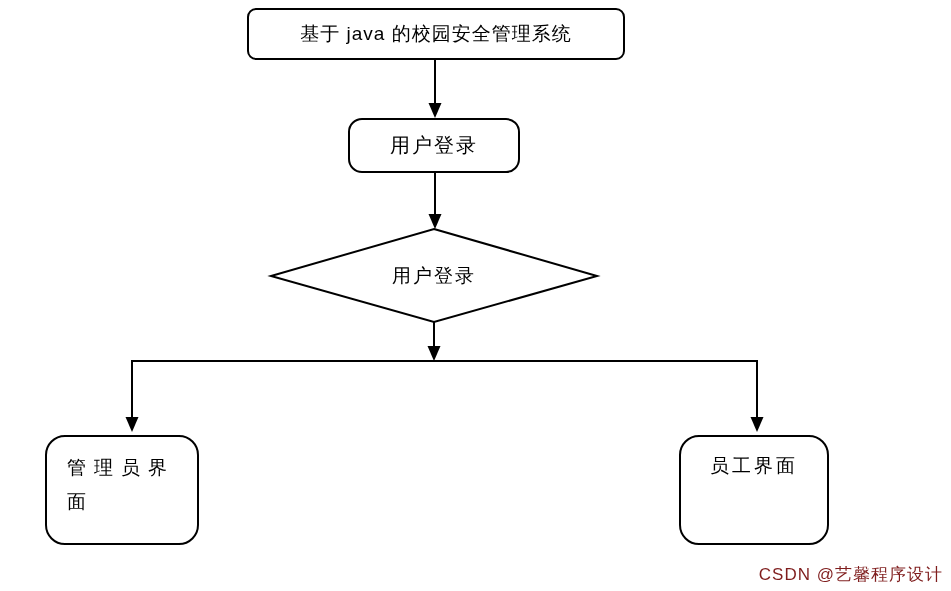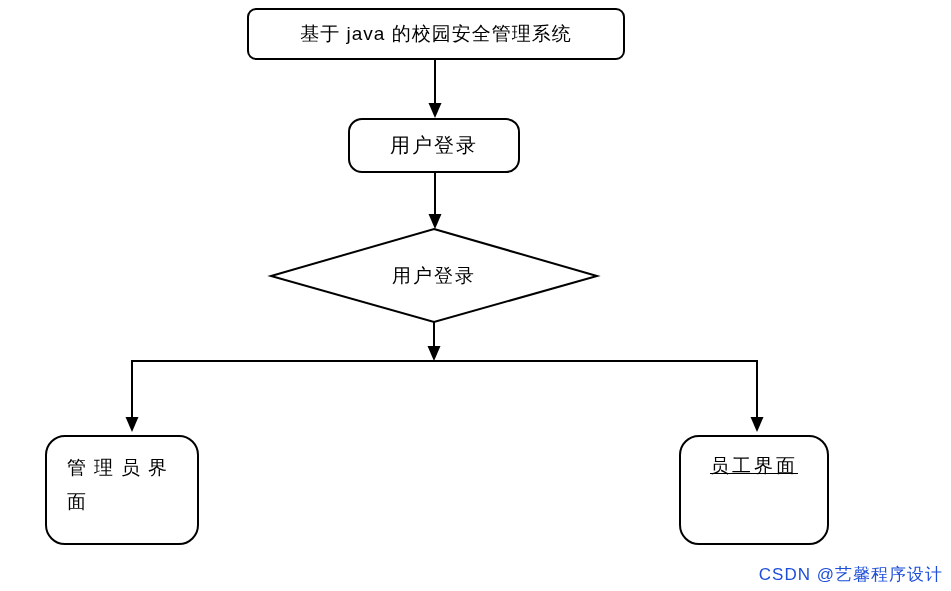--- a/index.html
+++ b/index.html
@@ -60,27 +60,26 @@
   }
   .node-admin .line { display: block; }
   .node-employee {
     left: 679px; top: 435px;
     width: 150px; height: 110px;
     border-radius: 20px;
     font-size: 19px;
     padding-top: 16px;
     text-align: center;
     letter-spacing: 3px;
-    text-decoration: underline;
   }
   .watermark {
     position: absolute;
     right: 8px; bottom: 5px;
     font-size: 17px;
-    color: #1d4ed8;
+    color: #7f1d1d;
     letter-spacing: 1px;
   }
 </style>
 </head>
 <body>
 
 <div class="canvas">
 
   <svg class="connector-layer" width="951" height="591" viewBox="0 0 951 591" xmlns="http://www.w3.org/2000/svg">
 

